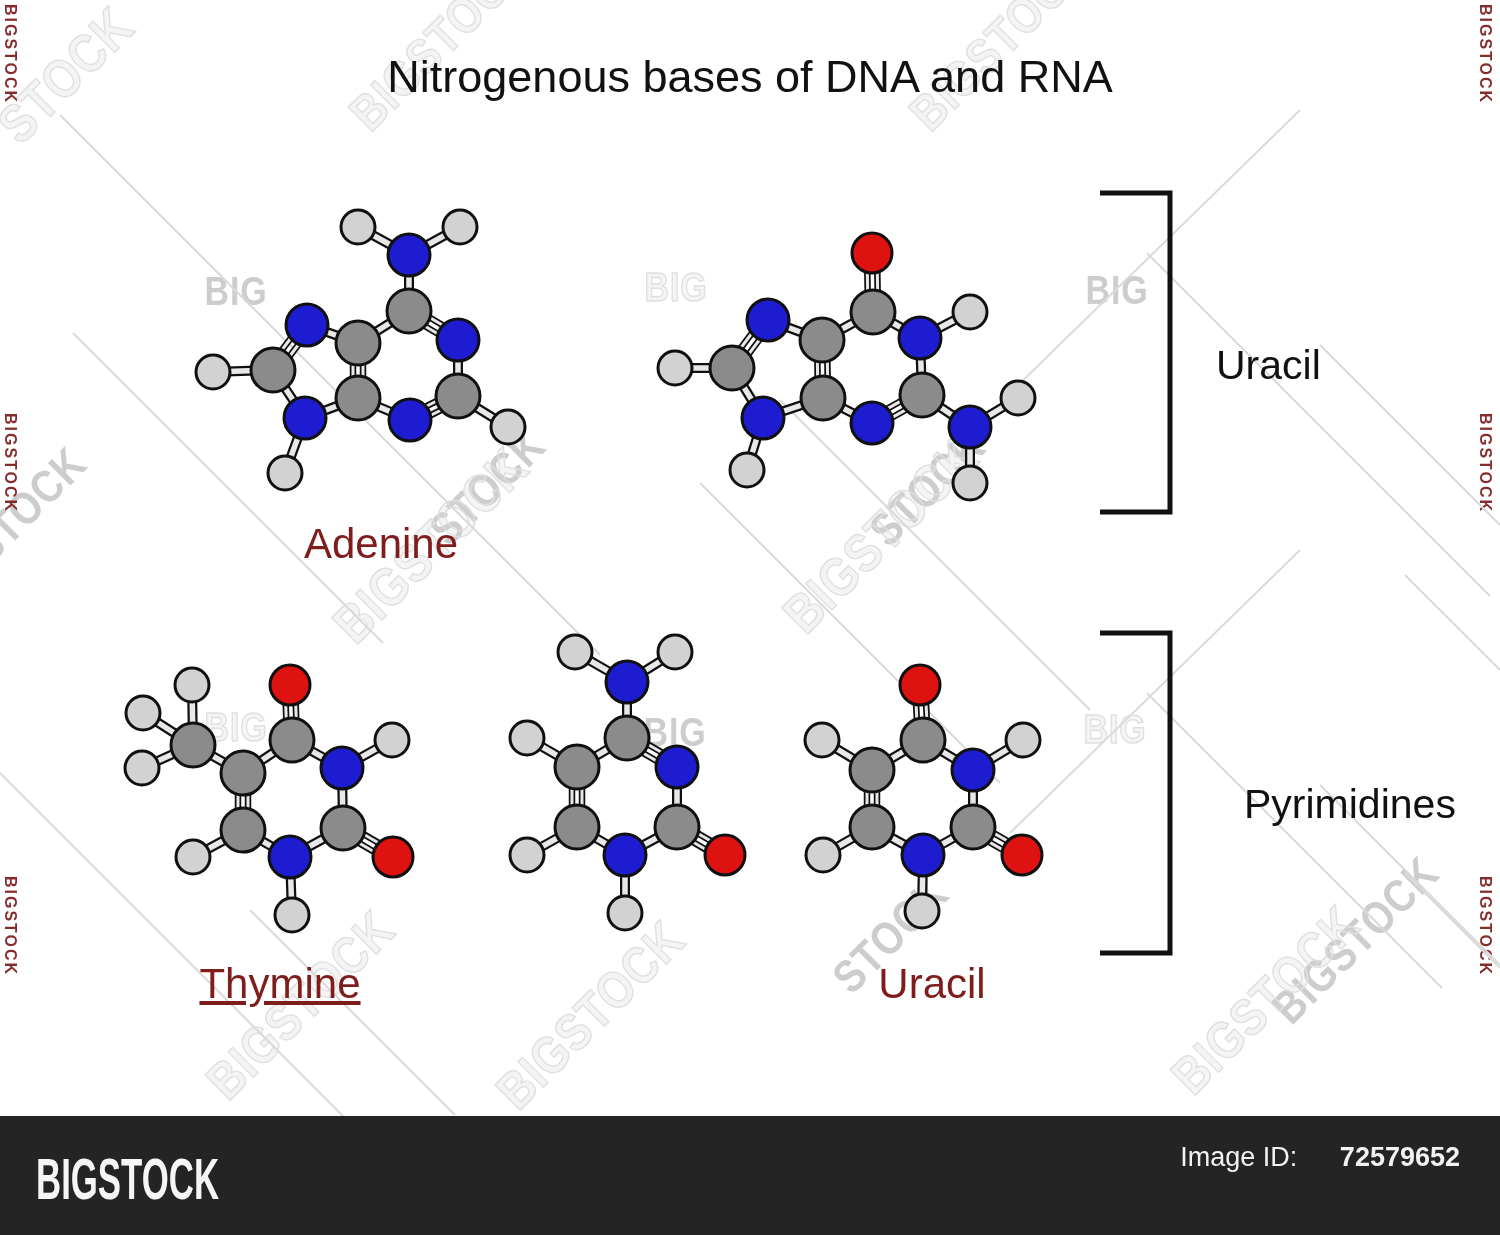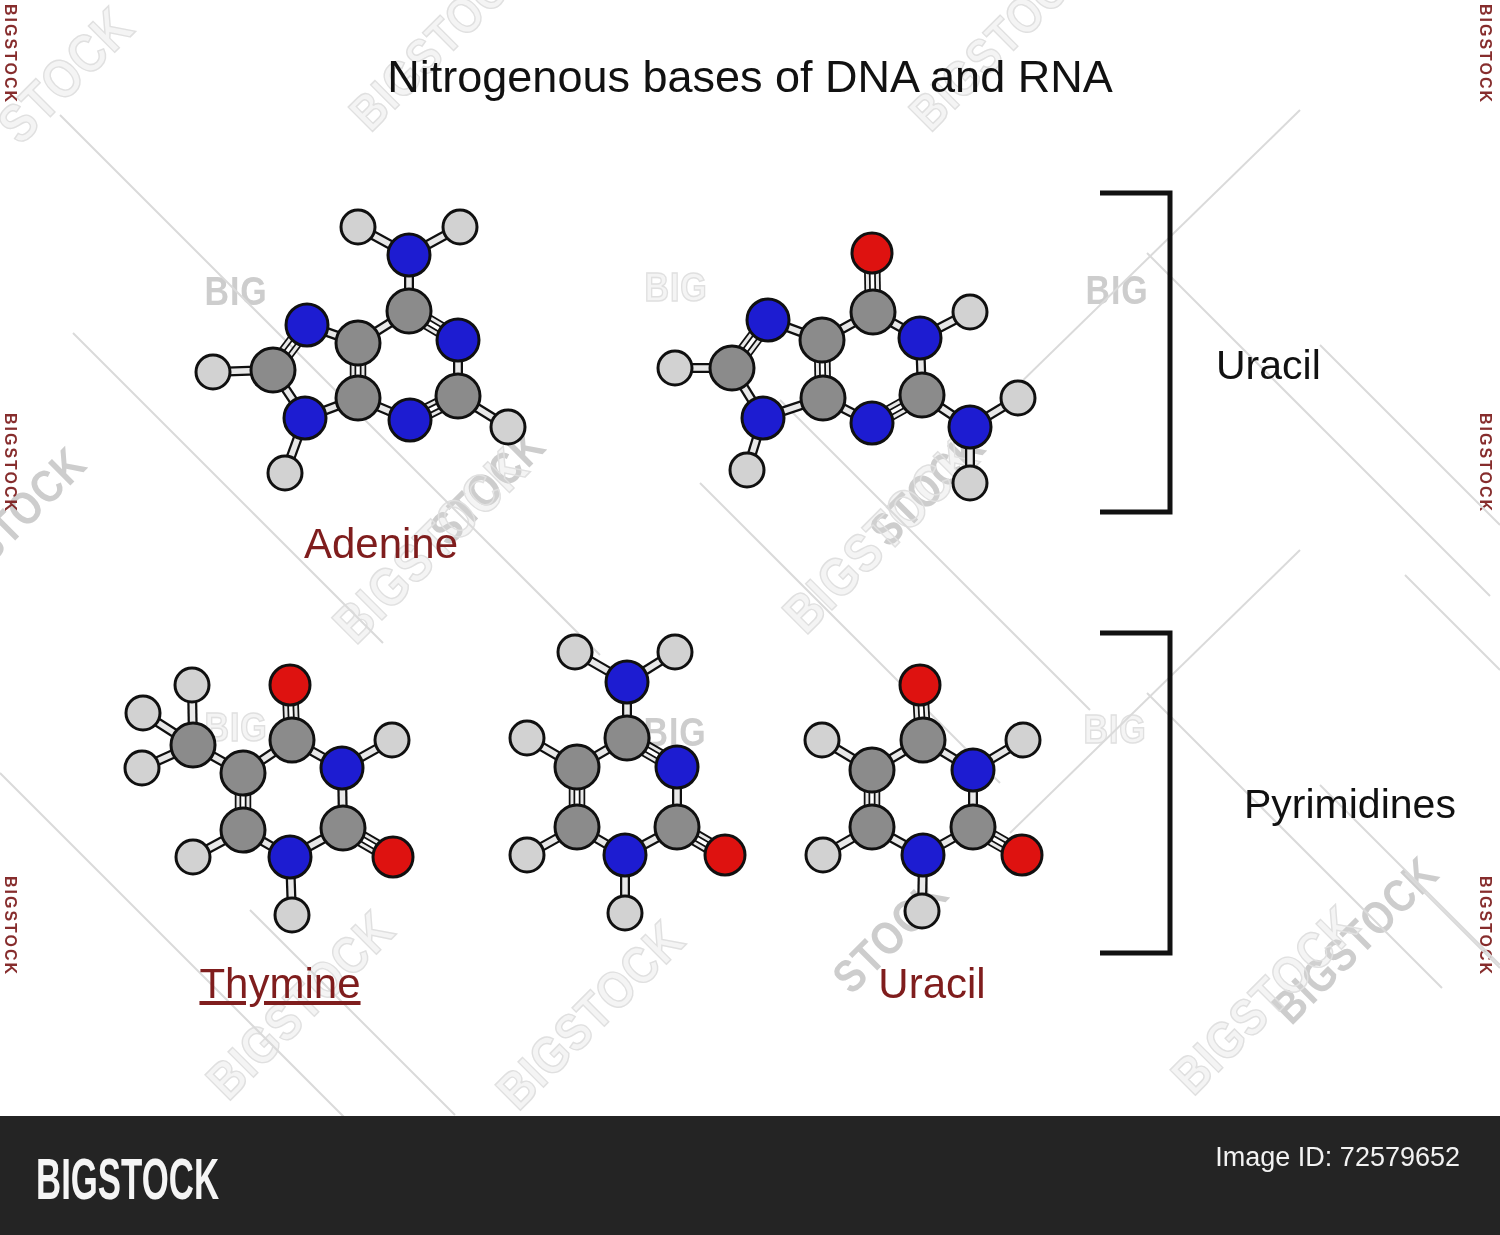--- a/index.html
+++ b/index.html
@@ -14,21 +14,21 @@
   .wm-solid{color:#bfbfbf;opacity:.78;}
   .wm-outline{color:rgba(215,215,215,0.28);-webkit-text-stroke:1.5px #e0e0e0;}
   .wm-red{position:absolute;writing-mode:vertical-rl;font-size:16px;font-weight:bold;
           color:#7c1b1b;letter-spacing:2px;line-height:1;opacity:.92;}
   
   .footer{position:absolute;left:0;top:1116px;width:1500px;height:119px;background:#242424;}
   .logo{position:absolute;left:36px;top:1145px;font-size:58px;font-weight:bold;color:#f5f5f5;
         transform:scaleX(0.6);transform-origin:left top;letter-spacing:0;white-space:nowrap;}
   .footer-right{position:absolute;right:40px;top:1140px;text-align:right;font-size:27px;
                 color:#f2f2f2;line-height:34px;white-space:nowrap;}
-  .footer-right b{font-weight:normal;}
+  .footer-right b{font-weight:bold;margin-left:35px;}
   svg#mol-canvas{position:absolute;left:0;top:0;}
 </style>
 </head>
 <body>
 
 <div id="canvas">
 
   <div id="wm-layer" class="abs" style="left:0;top:0;width:1500px;height:1235px;">
       <div class="wm abs wm-outline" style="left: 65px; top: 75px; font-size: 54px; transform: translate(-50%, -50%) rotate(-45deg) scaleX(0.85);">STOCK</div>
       <div class="wm abs wm-outline" style="left: 440px; top: 40px; font-size: 50px; transform: translate(-50%, -50%) rotate(-45deg) scaleX(0.85);">BIGSTOCK</div>

